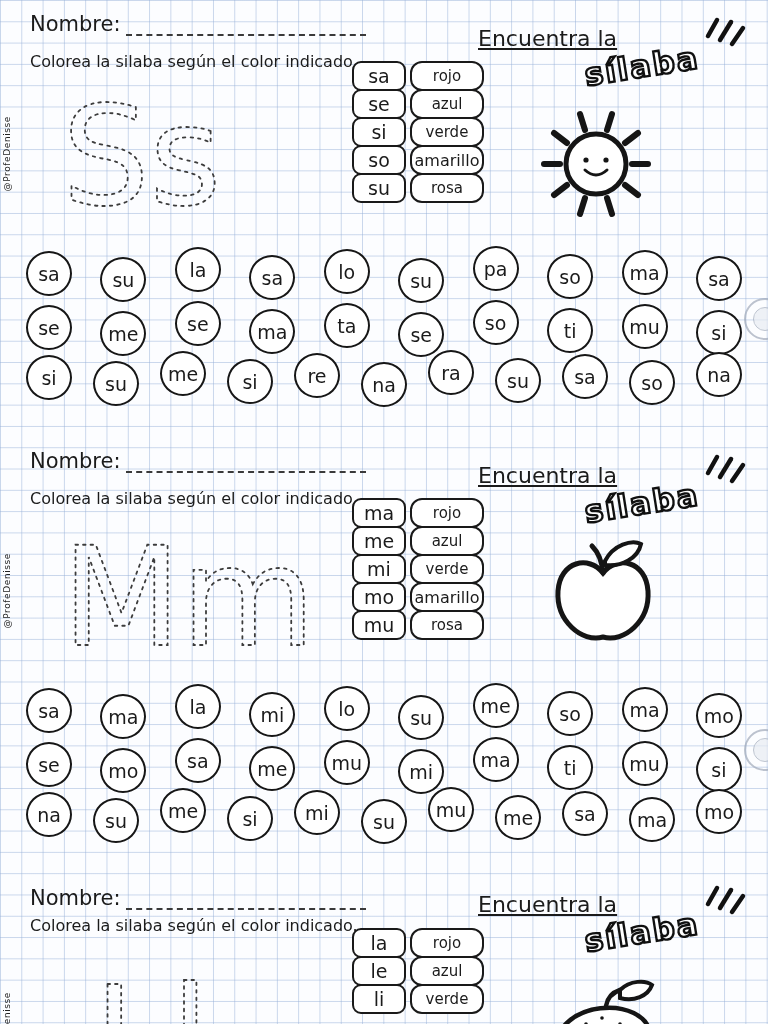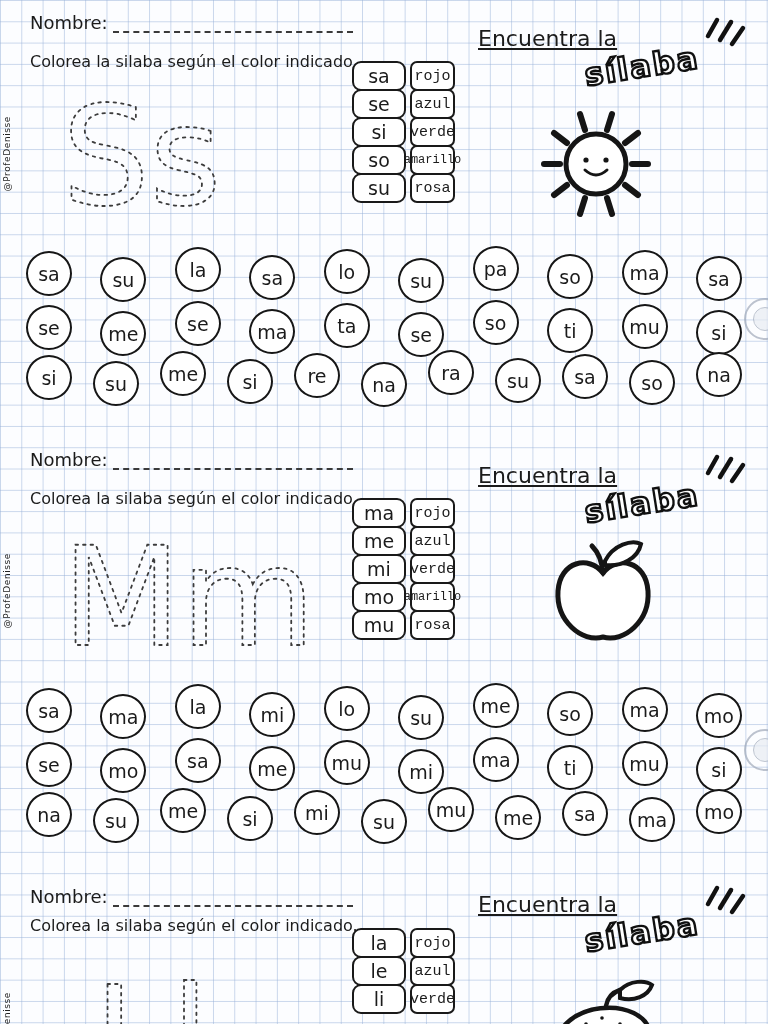--- a/index.html
+++ b/index.html
@@ -14,39 +14,39 @@
     background-size:21.3px 21.3px;
   }
   .panel{position:relative;width:768px;overflow:hidden;}
   .p1,.p2{height:437px;}
   .p3{height:150px;}
 
   .credit{position:absolute;left:2px;top:116px;writing-mode:vertical-rl;transform:rotate(180deg);
     font-size:9px;letter-spacing:.6px;color:#222;}
   .p3 .credit{top:118px;}
 
-  .name-row{position:absolute;left:30px;top:12px;display:flex;align-items:flex-end;font-size:18px;}
+  .name-row{position:absolute;left:30px;top:12px;display:flex;align-items:flex-end;font-size:21px;}
   .name-line{display:inline-block;width:240px;height:17px;border-bottom:2px dashed #3a3a3a;margin-left:5px;}
   .instruction{position:absolute;left:30px;top:52px;font-size:16px;}
   .p3 .instruction{top:42px;}
 
   .trace{position:absolute;left:58px;top:76px;}
   .p2 .trace{top:80px;}
   .p3 .trace{top:70px;}
   .trace text{font-family:"DejaVu Sans",sans-serif;font-size:138px;fill:none;stroke:#3c3c3c;
     stroke-width:1.8;stroke-dasharray:2.5 5;stroke-linecap:round;}
 
   .syl-table{position:absolute;left:352px;top:63px;}
   .p3 .syl-table{top:56px;}
   .syl-row{display:flex;margin-top:-2px;align-items:stretch;}
   .syl-cell{width:54px;height:30px;border:2px solid #191919;border-radius:9px;background:#fff;
     display:flex;align-items:center;justify-content:center;font-size:19px;}
-  .color-cell{width:45px;height:30px;border:2px solid #191919;border-radius:7px;background:#fff;
-    display:flex;align-items:center;justify-content:center;font-size:15px;margin-left:4px;font-family:Liberation Mono, monospace;}
-  .syl-row:nth-child(4) .color-cell{font-size:12px;}
+  .color-cell{width:74px;height:30px;border:2px solid #191919;border-radius:12px;background:#fff;
+    display:flex;align-items:center;justify-content:center;font-size:15px;margin-left:4px;}
+  .syl-row:nth-child(4) .color-cell{font-size:16px;}
 
   .find-title{position:absolute;left:478px;top:26px;font-size:22px;text-decoration:underline;}
   .bubble-word{position:absolute;left:584px;top:48px;font-size:31px;font-weight:800;letter-spacing:2px;
     color:#fff;-webkit-text-stroke:2.4px #101010;transform:rotate(-9deg);}
   .sparks{position:absolute;left:702px;top:12px;}
   .p3 .find-title{top:18px;}
   .p3 .bubble-word{top:40px;}
   .p3 .sparks{top:6px;}
 
   .mascot{position:absolute;}

